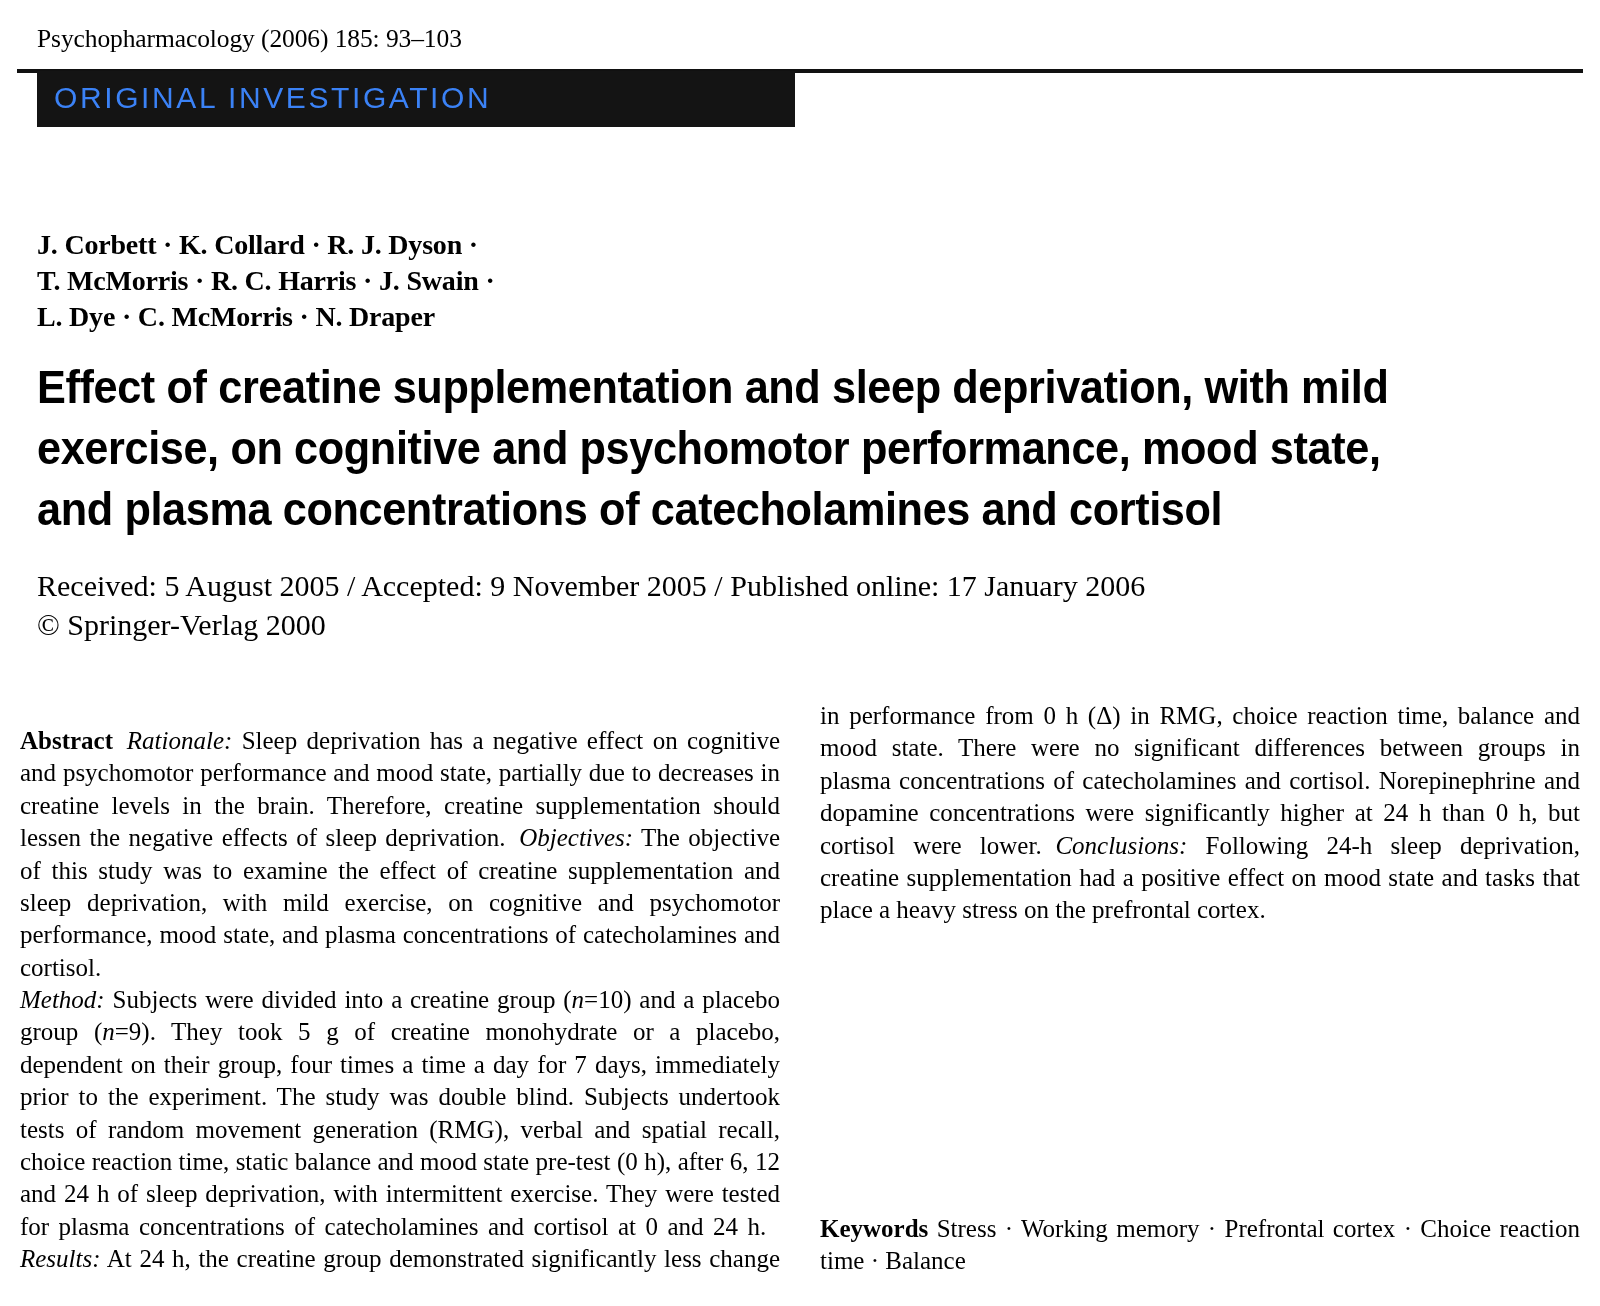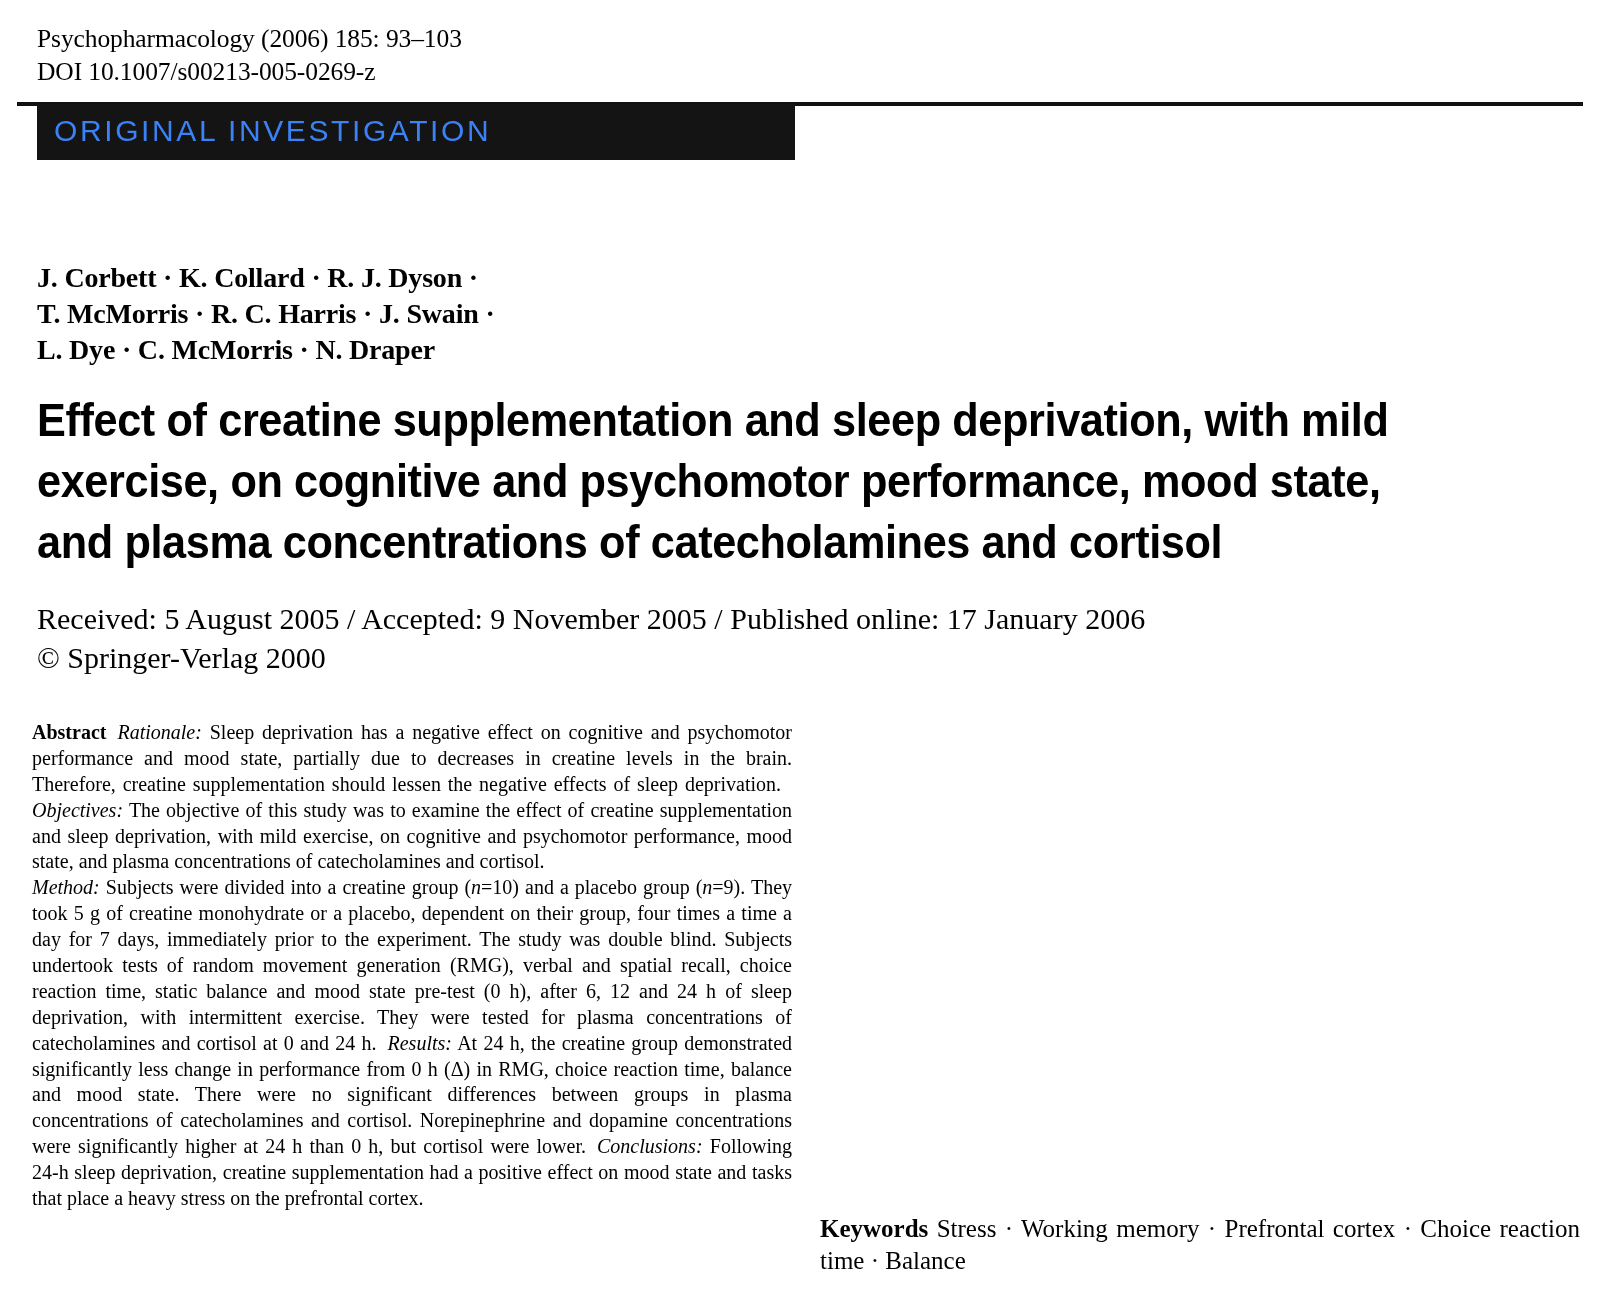--- a/index.html
+++ b/index.html
@@ -120,21 +120,20 @@
   i.lbl { font-style: italic; }
   .sp { display: inline-block; width: 0.55em; }
 </style>
 </head>
 <body>
 
 <div class="page">
 
   <div class="journal-ref">
     <div>Psychopharmacology (2006) 185: 93–103</div>
-    <div>DOI 10.1007/s00213-005-0269-z</div>
   </div>
 
   <div class="banner-wrap">
     <div class="banner-rule"></div>
     <div class="banner-box"></div>
     <div class="banner-text">ORIGINAL INVESTIGATION</div>
   </div>
 
   <div class="authors">
     <div>J. Corbett · K. Collard · R. J. Dyson ·</div>
@@ -154,19 +153,19 @@
   </div>
 
   <div class="cols">
 
     
 
     
 
   </div>
 
-<div style="column-count: 2; column-gap: 40px; column-fill: auto; width: 1560px; height: 600px; position: absolute; left: 32px; top: 700px; font-size: 20px; line-height: 1.295; text-align: justify;">
+<div style="column-count: 2; column-gap: 40px; column-fill: auto; width: 1560px; height: 600px; position: absolute; left: 20px; top: 700px; font-size: 25px; line-height: 1.295; text-align: justify;">
       <p><b class="lbl">Abstract</b><span class="sp"></span><i class="lbl">Rationale:</i> <span>Sleep deprivation has a negative effect on cognitive and psychomotor performance and mood state, partially due to decreases in creatine levels in the brain. Therefore, creatine supplementation should lessen the negative effects of sleep deprivation.</span><span class="sp"></span><i class="lbl">Objectives:</i> <span>The objective of this study was to examine the effect of creatine supplementation and sleep deprivation, with mild exercise, on cognitive and psychomotor performance, mood state, and plasma concentrations of catecholamines and cortisol.</span><br><i class="lbl">Method:</i> <span>Subjects were divided into a creatine group (</span><i>n</i><span>=10) and a placebo group (</span><i>n</i><span>=9). They took 5 g of creatine monohydrate or a placebo, dependent on their group, four times a time a day for 7 days, immediately prior to the experiment. The study was double blind. Subjects undertook tests of random movement generation (RMG), verbal and spatial recall, choice reaction time, static balance and mood state pre-test (0 h), after 6, 12 and 24 h of sleep deprivation, with intermittent exercise. They were tested for plasma concentrations of catecholamines and cortisol at 0 and 24 h.</span><span class="sp"></span><i class="lbl">Results:</i> <span>At 24 h, the creatine group demonstrated significantly less change in performance from 0 h (</span><span>Δ</span><span>) in RMG, choice reaction time, balance and mood state. There were no significant differences between groups in plasma concentrations of catecholamines and cortisol. Norepinephrine and dopamine concentrations were significantly higher at 24 h than 0 h, but cortisol were lower.</span><span class="sp"></span><i class="lbl">Conclusions:</i> <span>Following 24-h sleep deprivation, creatine supplementation had a positive effect on mood state and tasks that place a heavy stress on the prefrontal cortex.</span></p>
     </div>
     <div class="col" style="position: absolute; left: 820px; top: 1175px; width: 760px; height: auto;">
       <p class="kw" style="margin-top: 0px;"><b class="lbl">Keywords</b> <span>Stress · Working memory · Prefrontal cortex · Choice reaction time · Balance</span></p>
     </div>
   </div>
 
 </body></html>

